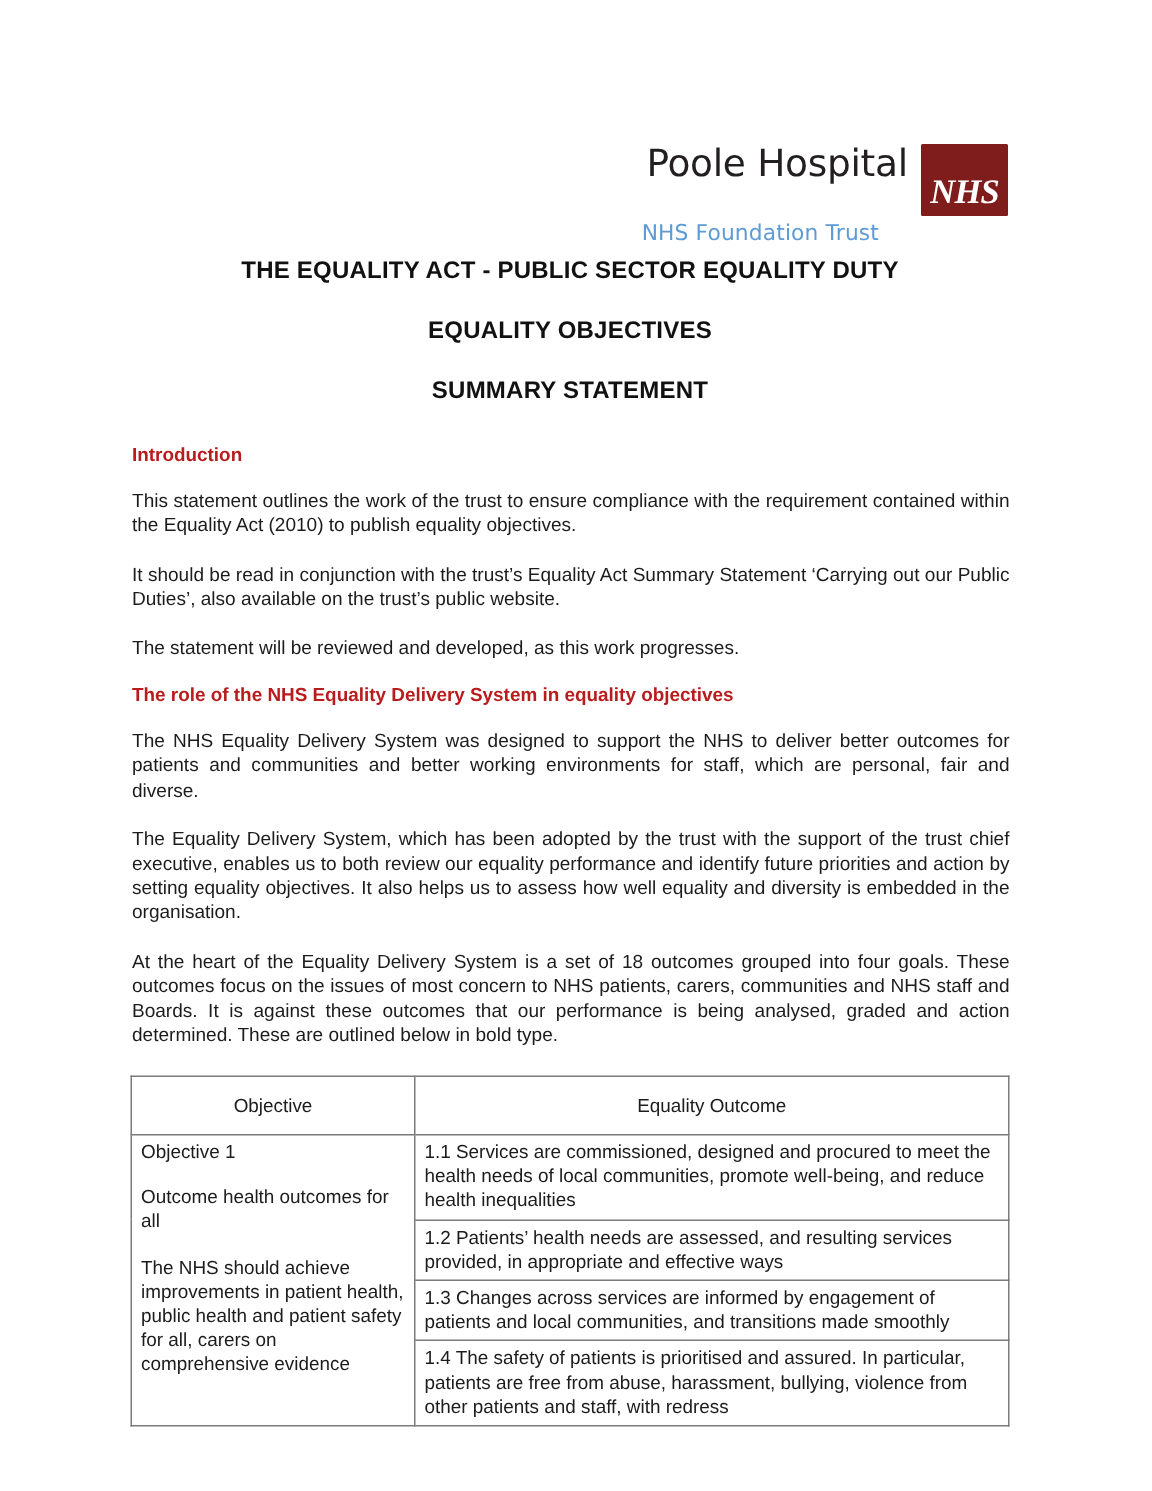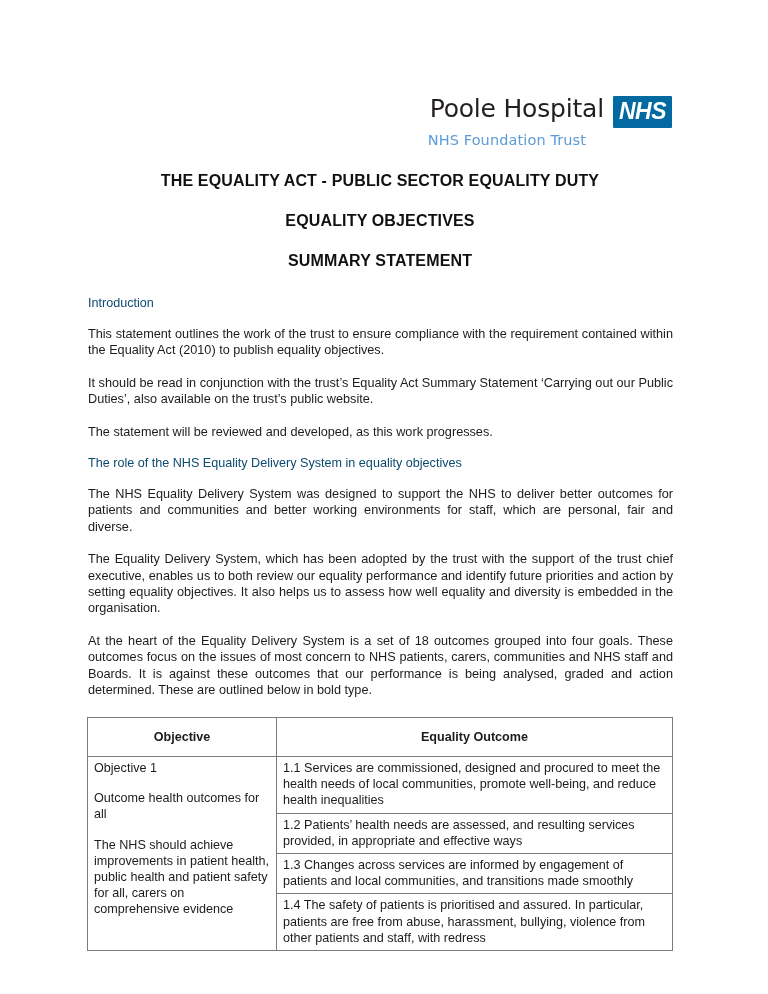--- a/index.html
+++ b/index.html
@@ -38,29 +38,29 @@
   .logo-wordmark {
     font-family: "DejaVu Sans", sans-serif;
     font-size: 25px;
     font-weight: 400;
     letter-spacing: -0.2px;
     color: #231f20;
     line-height: 1;
   }
   .nhs-badge {
     display: inline-block;
-    background: #0369a1;
+    background: #7f1d1d;
     color: #ffffff;
-    font-family: Liberation Sans, sans-serif;
+    font-family: Liberation Serif, serif;
     font-style: italic;
     font-weight: 700;
     font-size: 23px;
     letter-spacing: -0.5px;
     line-height: 1;
-    padding: 4px 6px 5px 6px;
+    padding: 20px 6px 5px 6px;
     border-radius: 1px;
   }
   .logo-sub {
     margin-top: 4px;
     margin-right: 86px;
     font-family: "DejaVu Sans", sans-serif;
     font-size: 14.5px;
     font-weight: 400;
     color: #5C9BD6;
     letter-spacing: 0.1px;
@@ -85,22 +85,22 @@
 
   
   .body-col {
     position: absolute;
     left: 88px;
     top: 296px;
     width: 585px;
   }
   .sec-head {
     font-size: 12.6px;
-    font-weight: normal;
-    color: #0c4a6e;
+    font-weight: bold;
+    color: #b91c1c;
     margin: 0 0 16px 0;
   }
   p.para {
     font-size: 12.7px;
     line-height: 16.4px;
     margin: 0 0 16px 0;
     text-align: justify;
     color: #1c1c1c;
   }
   p.para.last { margin-bottom: 0; }
@@ -123,21 +123,21 @@
   table.goals col.c1 { width: 189px; }
   table.goals col.c2 { width: 396px; }
   table.goals th, table.goals td {
     border: 1px solid #7b7b7b;
     vertical-align: top;
     padding: 3px 6px 4px 6px;
     line-height: 16.2px;
   }
   table.goals th {
     text-align: center;
-    font-weight: bold;
+    font-weight: normal;
     height: 38px;
     vertical-align: middle;
     padding-top: 0;
     padding-bottom: 0;
   }
   td.objective-cell {
     padding-top: 9px;
     line-height: 16.6px;
   }
   .obj-block { margin: 0 0 14px 0; }

